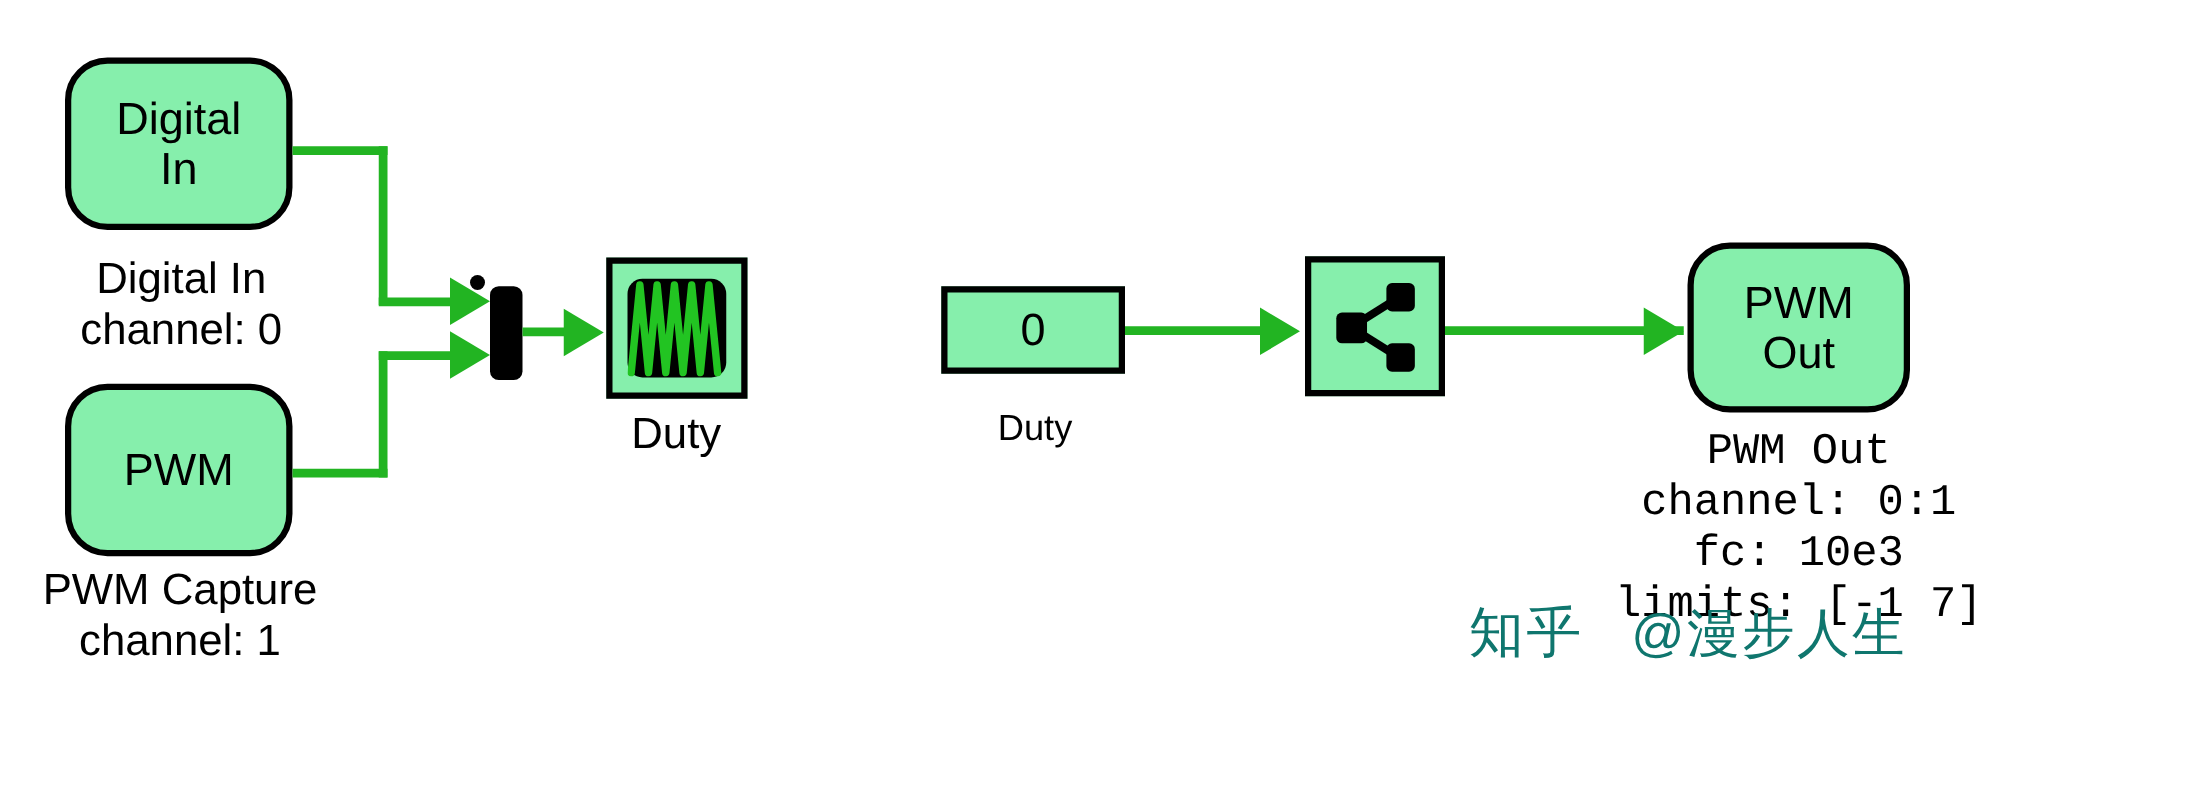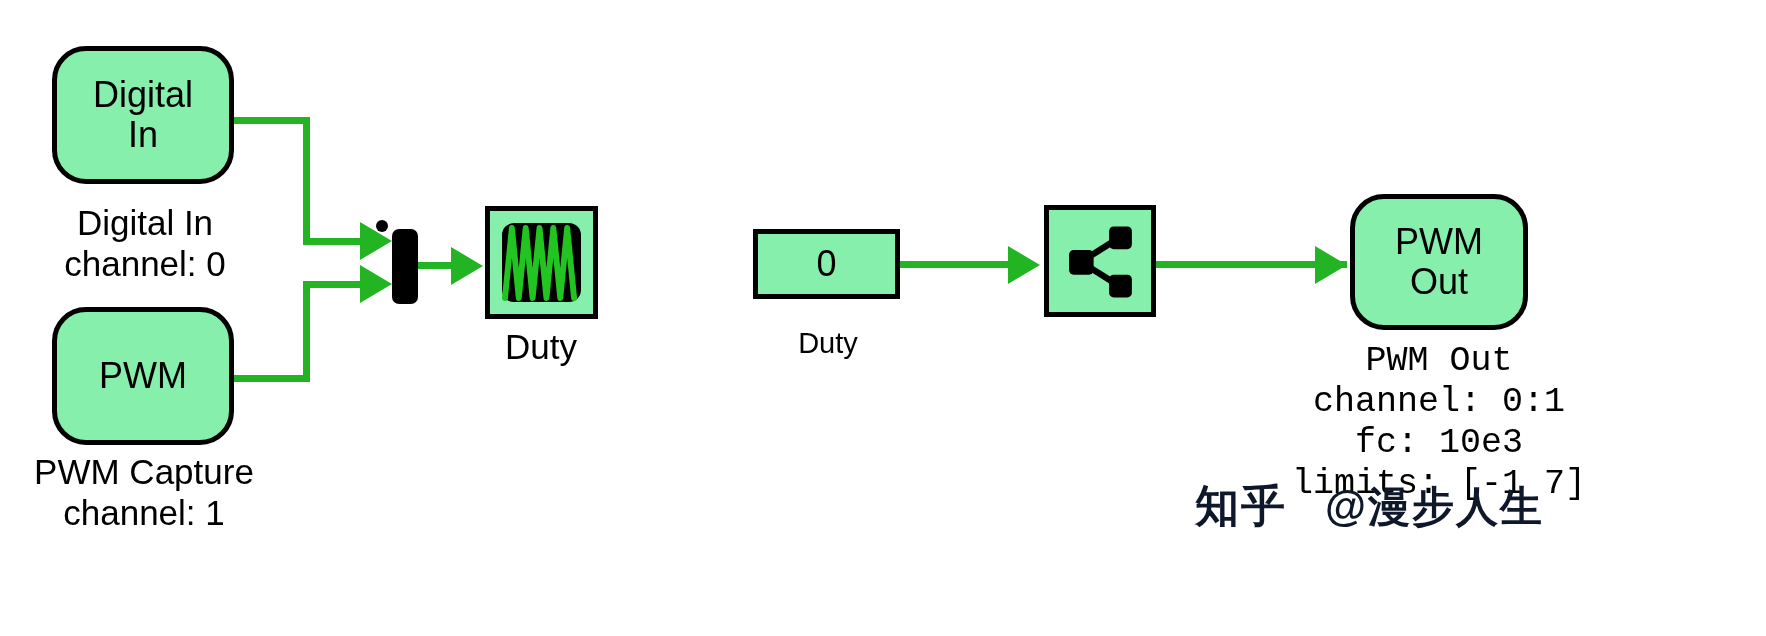--- a/index.html
+++ b/index.html
@@ -80,26 +80,25 @@
   
   .scope-screen {
     position: absolute;
     background: #000000;
     border-radius: 12px;
   }
 
   
   .watermark {
     position: absolute;
-    color: #0f172a;
+    color: #0f766e;
     white-space: nowrap;
-    font-weight: 700;
+    font-weight: 400;
     letter-spacing: 2px;
     user-select: none;
-    margin-left: 20px;
   }
   .wm-logo { font-size: 44px; }
   .wm-at { font-size: 42px; }
 </style>
 </head>
 <body>
 
 <div id="canvas">
 
   <div class="blk blk-round" style="left:52px; top:46px; width:182px; height:138px; font-size:36px;">

